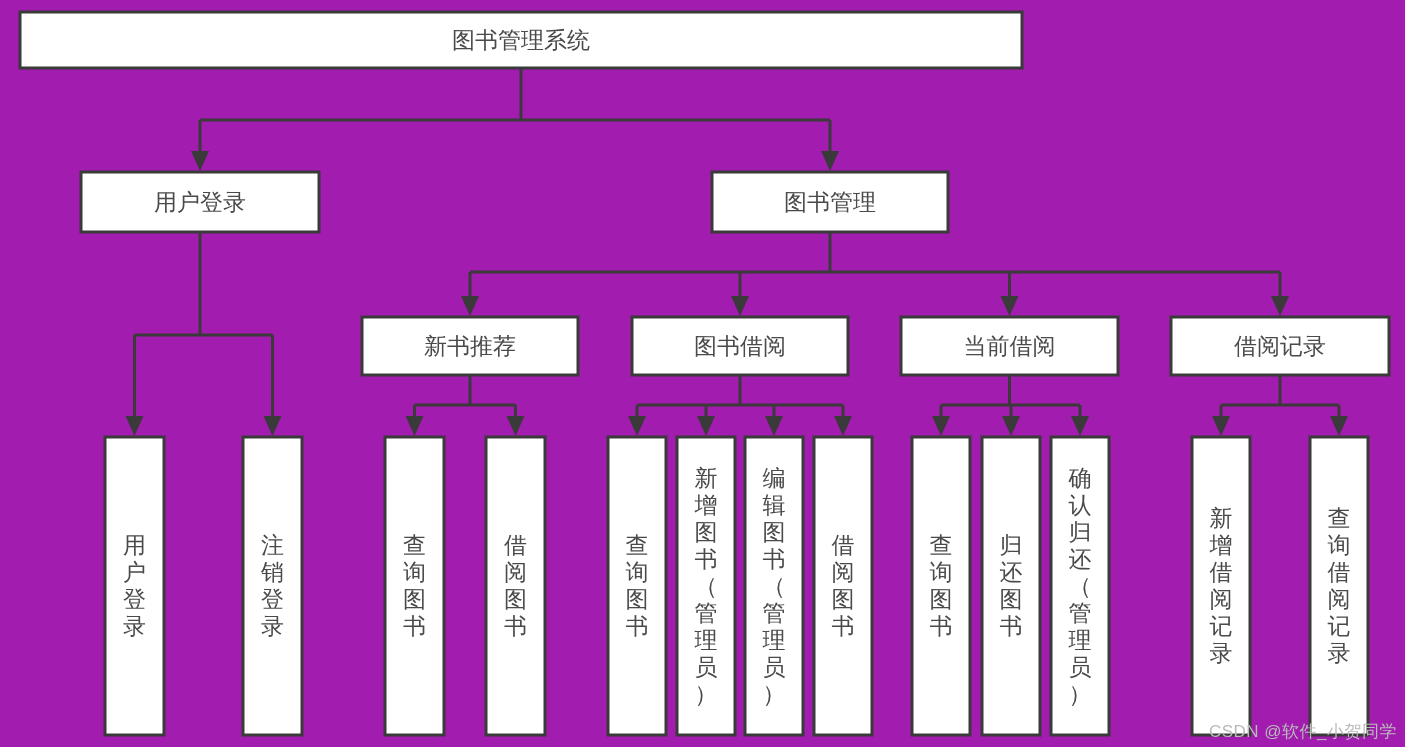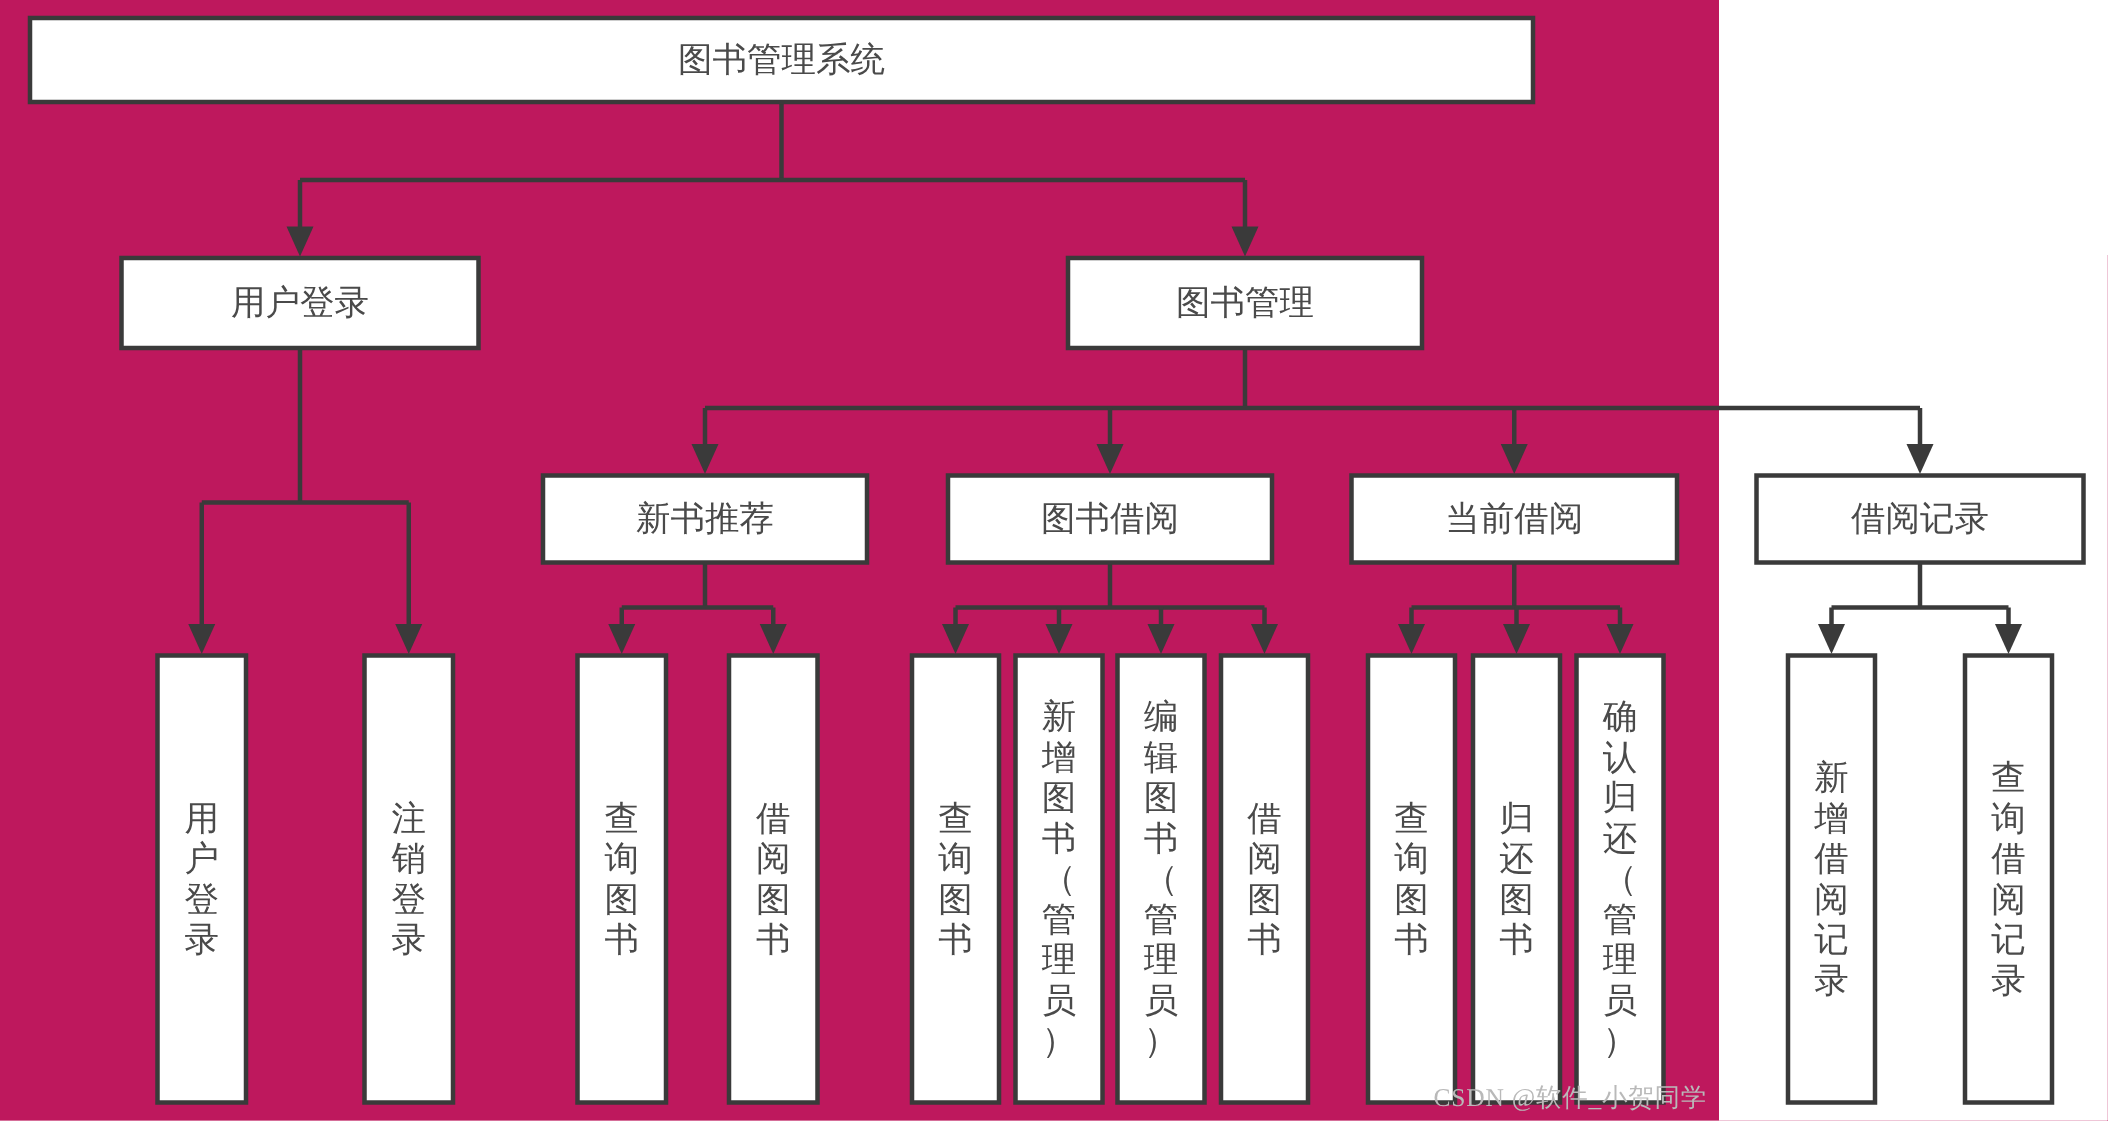--- a/index.html
+++ b/index.html
@@ -1,29 +1,29 @@
 <!DOCTYPE html>
 <html><head>
 <meta charset="utf-8">
 <style>
   html,body{margin:0;padding:0;background:#ffffff;}
   body{width:1405px;height:747px;overflow:hidden;
        font-family:"DejaVu Sans","Liberation Sans",sans-serif;}
-  #diagram-root{position:relative;width:1146px;height:747px;background:#be185d;}
+  #diagram-root{position:relative;width:1405px;height:747px;background:#a21caf;}
   svg#tree{position:absolute;left:0;top:0;width:1405px;height:747px;display:block;}
   .nodebox{fill:#ffffff;stroke:#3a3a3a;stroke-width:3;}
   .conn{stroke:#3a3a3a;stroke-width:3;fill:none;stroke-linecap:butt;}
   .arrowhead{fill:#3a3a3a;stroke:none;}
   .nlabel{fill:#4a4a4a;font-family:"DejaVu Sans","Liberation Sans",sans-serif;
           font-size:23px;text-anchor:middle;dominant-baseline:middle;}
   .vlabel{fill:#4a4a4a;font-family:"DejaVu Sans","Liberation Sans",sans-serif;
           font-size:23px;text-anchor:middle;}
   .watermark{position:absolute;right:8px;bottom:4px;color:#b9b9b9;
              font-size:17px;letter-spacing:.5px;white-space:nowrap;
-             font-family:Liberation Serif, serif;}
+             font-family:Liberation Sans, sans-serif;}
 </style>
 </head>
 <body>
 
 <div id="diagram-root">
 
   <svg id="tree" viewBox="0 0 1405 747" xmlns="http://www.w3.org/2000/svg">
     <g id="connectors">
         <line x1="521" y1="68" x2="521" y2="120" class="conn"></line>
         <line x1="200" y1="120" x2="830" y2="120" class="conn"></line>

